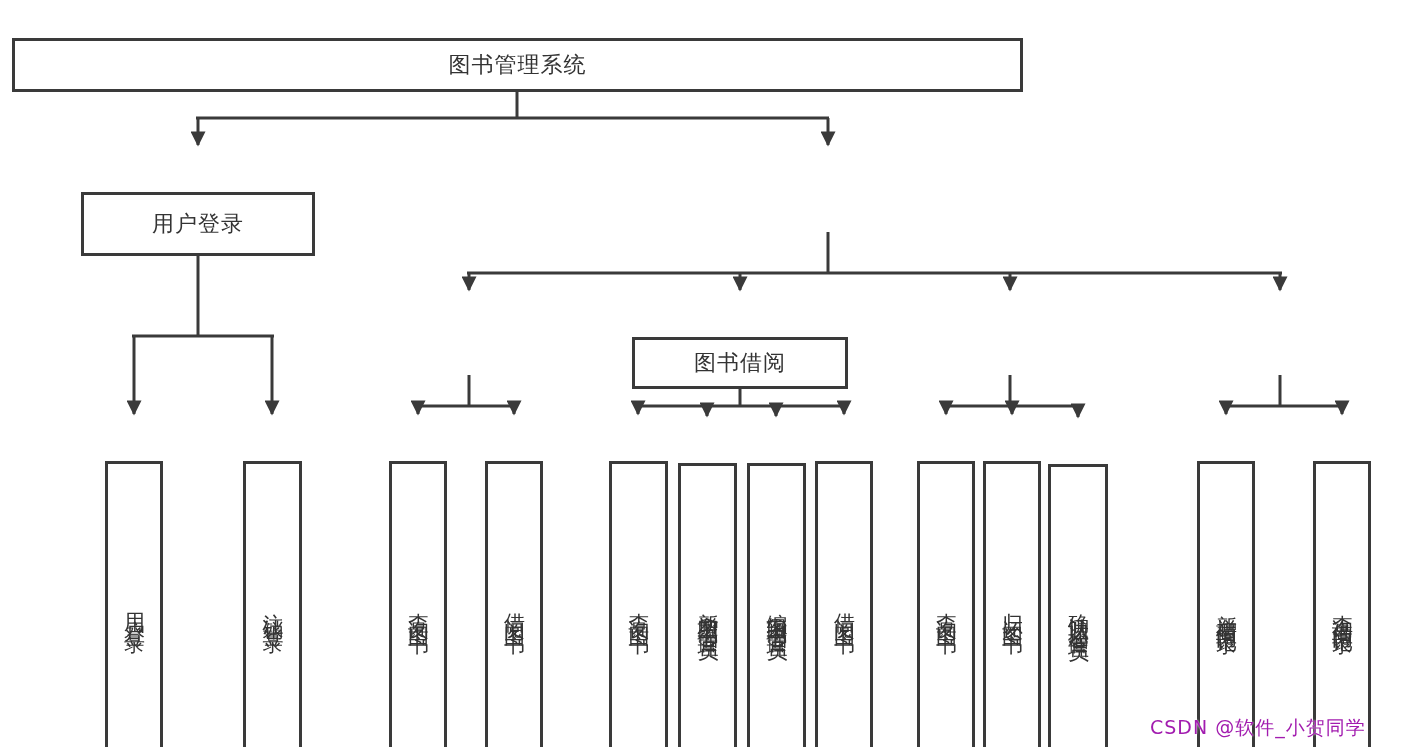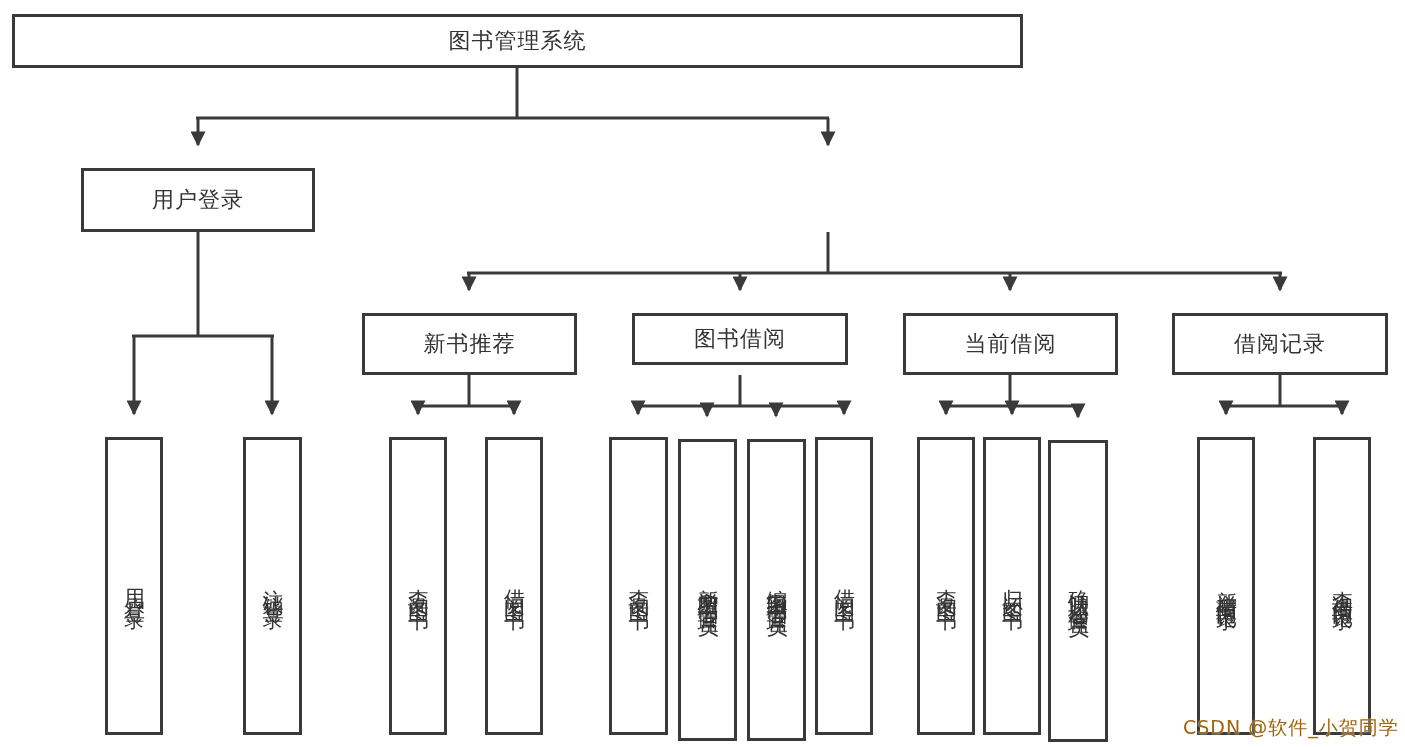--- a/index.html
+++ b/index.html
@@ -14,41 +14,42 @@
   .box{
     position:absolute;
     box-sizing:border-box;
     background:#ffffff;
     border:3px solid #3a3a3a;
     display:flex;
     align-items:center;
     justify-content:center;
     color:#333333;
     text-align:center;
+    margin-top:24px;
   }
   .h-label{font-size:22px;letter-spacing:1px;white-space:nowrap;}
   .v-label{
     writing-mode:vertical-rl;
     text-orientation:mixed;
     font-size:21px;
     letter-spacing:7px;
     line-height:1;
   }
   .v-label-tight{
     writing-mode:vertical-rl;
     text-orientation:mixed;
     font-size:21px;
     letter-spacing:4px;
     line-height:1;
   }
   #watermark{
     position:absolute;
-    left:1183px;top:715px;
+    left:1150px;top:715px;
     font-size:19px;
-    color:#a16207;
+    color:#a21caf;
     letter-spacing:1px;
     white-space:nowrap;
     text-shadow:0 0 2px #ffffff;
   }
 </style>
 </head>
 <body>
 
 <div id="canvas">
 
@@ -99,24 +100,21 @@
       <line x1="1224" y1="406" x2="1344" y2="406"></line>
       <line x1="1226" y1="406" x2="1226" y2="414" marker-end="url(#arrow)"></line>
       <line x1="1342" y1="406" x2="1342" y2="414" marker-end="url(#arrow)"></line>
     </g>
   </svg>
 
   <div class="box h-label" style="left:12px;top:14px;width:1011px;height:54px;">图书管理系统</div>
 
   <div class="box h-label" style="left:81px;top:168px;width:234px;height:64px;">用户登录</div>
 
-  <div class="box h-label" style="left:362px;top:313px;width:215px;height:62px;">新书推荐</div>
   <div class="box h-label" style="left:632px;top:313px;width:216px;height:52px;">图书借阅</div>
-  <div class="box h-label" style="left:903px;top:313px;width:215px;height:62px;">当前借阅</div>
-  <div class="box h-label" style="left:1172px;top:313px;width:216px;height:62px;">借阅记录</div>
 
   <div class="box v-label" style="left:105px;top:437px;width:58px;height:298px;">用户登录</div>
   <div class="box v-label" style="left:243px;top:437px;width:59px;height:298px;">注销登录</div>
 
   <div class="box v-label" style="left:389px;top:437px;width:58px;height:298px;">查询图书</div>
   <div class="box v-label" style="left:485px;top:437px;width:58px;height:298px;">借阅图书</div>
 
   <div class="box v-label" style="left:609px;top:437px;width:59px;height:298px;">查询图书</div>
   <div class="box v-label-tight" style="left:678px;top:439px;width:59px;height:302px;">新增图书（管理员）</div>
   <div class="box v-label-tight" style="left:747px;top:439px;width:59px;height:302px;">编辑图书（管理员）</div>

